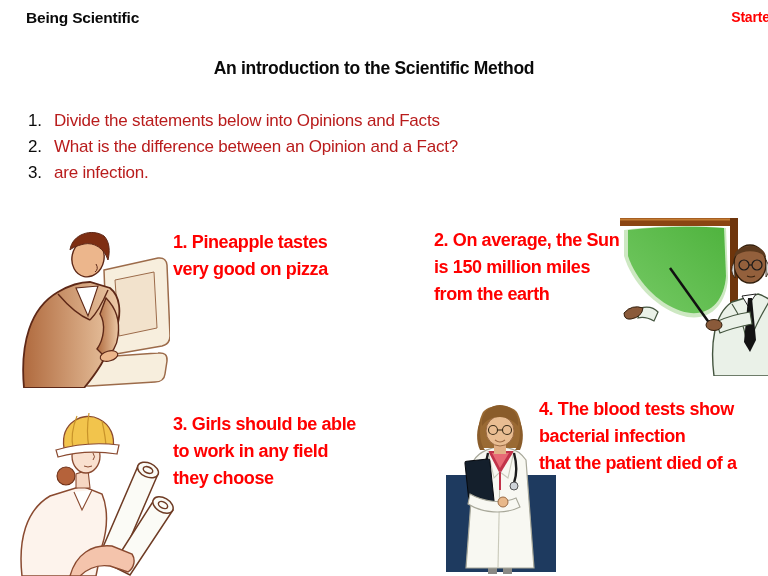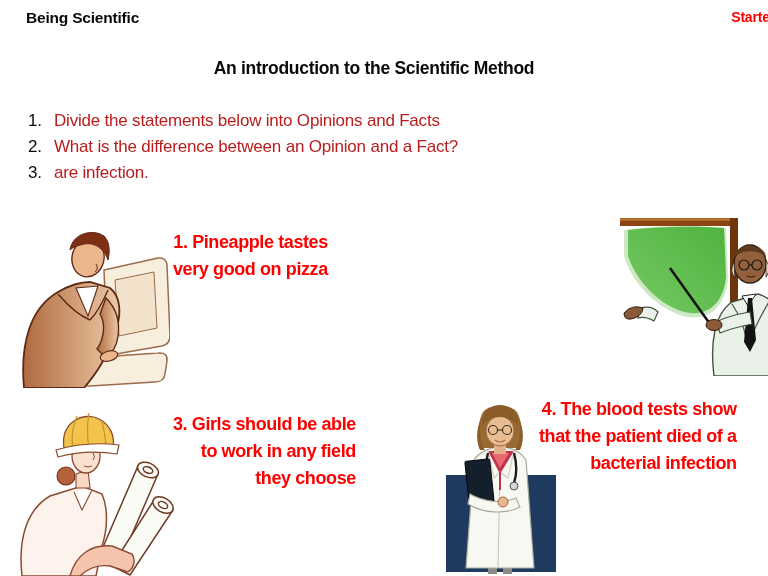--- a/index.html
+++ b/index.html
@@ -33,21 +33,21 @@
   .ins-text{
     flex:1;font-size:17px;line-height:26px;letter-spacing:-0.2px;color:#b91c1c;
   }
   .ins-line{display:block;}
 
   .stmt{
     position:absolute;
     font-size:18px;font-weight:bold;letter-spacing:-0.4px;line-height:27px;
     color:var(--accent-red,#ff0000);z-index:5;
   }
-  .stmt .line{white-space:nowrap;text-align:right;}
+  .stmt .line{white-space:nowrap;}
   .s1{left:157px;top:229px;}
   .s2{left:418px;top:227px;}
   .s3{left:157px;top:411px;}
   .s4{left:523px;top:396px;}
 
   .art{position:absolute;z-index:1;}
   .art-computer{left:2px;top:224px;}
   .art-teacher{left:604px;top:212px;}
   .art-engineer{left:0px;top:404px;}
   .art-doctor{left:424px;top:398px;}
@@ -79,29 +79,34 @@
       <span class="ins-text">
         <span class="ins-line">are infection.</span>
       </span>
     </div>
   </div>
 
   <div class="stmt s1">
     <div class="line">1. Pineapple tastes</div>
     <div class="line">very good on pizza</div>
   </div>
+  <div class="stmt s2">
+    <div class="line">2. On average, the Sun</div>
+    <div class="line">is 150 million miles</div>
+    <div class="line">from the earth</div>
+  </div>
   <div class="stmt s3">
     <div class="line">3. Girls should be able</div>
     <div class="line">to work in any field</div>
     <div class="line">they choose</div>
   </div>
   <div class="stmt s4">
     <div class="line">4. The blood tests show</div>
+    <div class="line">bacterial infection</div>
     <div class="line">that the patient died of a</div>
-    <div class="line">bacterial infection</div>
   </div>
 
   <svg class="art art-computer" width="152" height="164" viewBox="0 0 152 164">
     <defs>
       <linearGradient id="suit1" x1="0" y1="0" x2="1" y2="0">
         <stop offset="0" stop-color="#b06a3e"></stop>
         <stop offset="1" stop-color="#ecc9a6"></stop>
       </linearGradient>
     </defs>
     <g>

